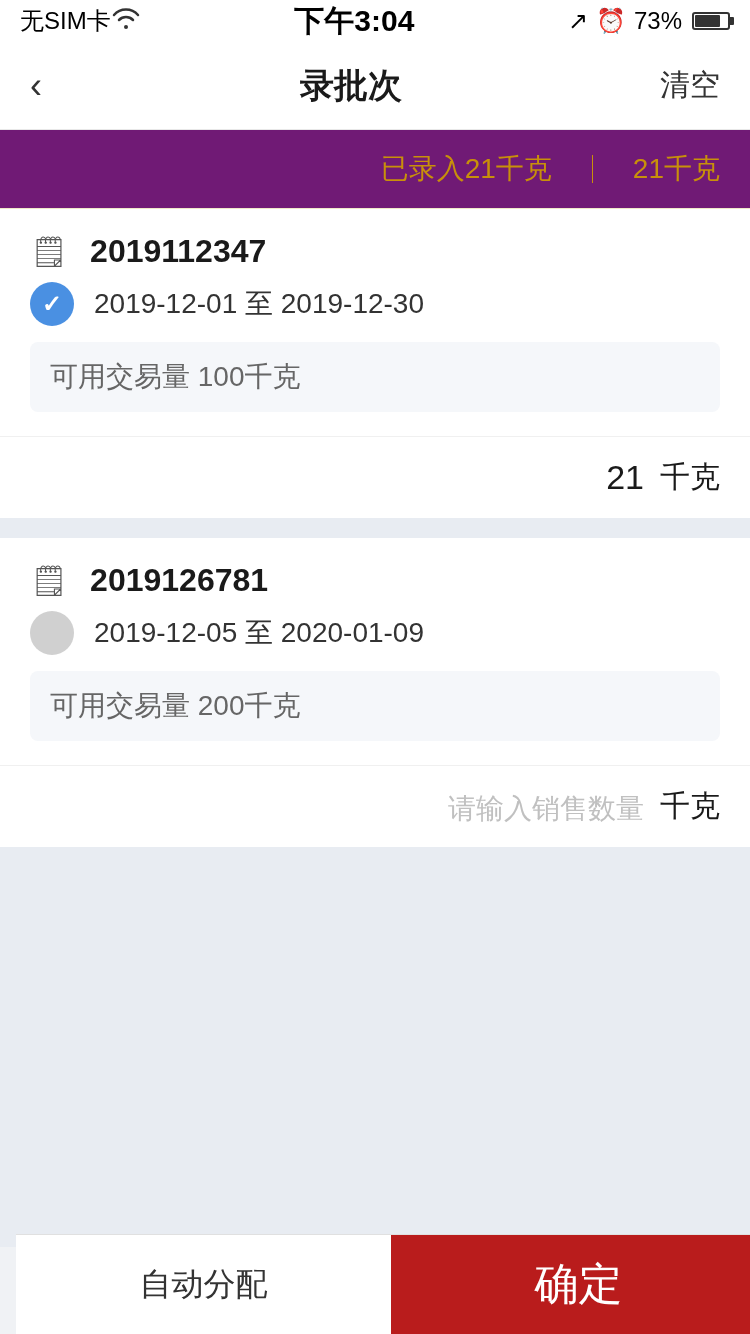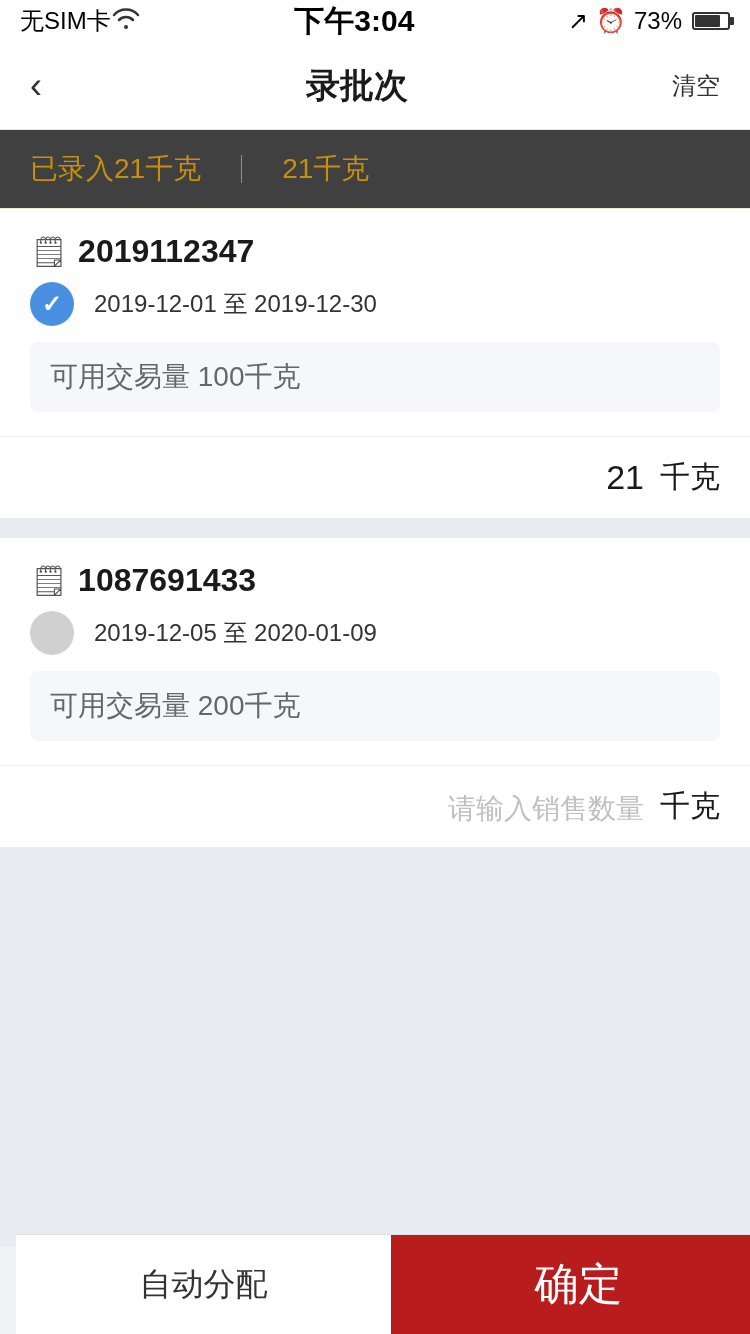--- a/index.html
+++ b/index.html
@@ -70,33 +70,34 @@
       font-size: 36px;
       color: #333;
       cursor: pointer;
     }
     .nav-title {
       font-size: 34px;
       font-weight: 600;
       color: #1a1a1a;
     }
     .nav-action {
-      font-size: 24px;
+      font-size: 30px;
       color: #333;
       cursor: pointer;
     }
 
     
     .summary-banner {
-      background: #404040;
+      background: #701a75;
       padding: 20px 30px;
       display: flex;
       align-items: center;
       gap: 16px;
       border-bottom: 1px solid #f0e8c8;
+      justify-content: flex-end;
     }
     .summary-label {
       font-size: 28px;
       color: #c8900a;
     }
     .summary-divider {
       width: 1px;
       height: 28px;
       background: #c8900a;
       margin: 0 24px;
@@ -125,20 +126,21 @@
       margin-bottom: 12px;
     }
     .batch-icon {
       font-size: 30px;
       color: #555;
     }
     .batch-id {
       font-size: 32px;
       font-weight: 600;
       color: #1a1a1a;
+      margin-left: 12px;
     }
 
     .batch-row {
       display: flex;
       align-items: center;
       gap: 20px;
       margin-bottom: 16px;
     }
 
     .radio-btn {
@@ -157,21 +159,21 @@
       background: #d0d0d0;
     }
     .radio-btn.checked::after {
       content: '✓';
       color: #fff;
       font-size: 24px;
       font-weight: 700;
     }
 
     .batch-date {
-      font-size: 24px;
+      font-size: 28px;
       color: #333;
     }
 
     .available-qty {
       background: #f5f7fa;
       border-radius: 8px;
       padding: 16px 20px;
       font-size: 28px;
       color: #666;
       margin-bottom: 0;
@@ -327,21 +329,21 @@
       <span class="qty-unit">千克</span>
     </div>
   </div>
 
   <div class="section-divider"></div>
 
   <div class="card">
     <div class="batch-item">
       <div class="batch-header">
         <span class="batch-icon">🗒</span>
-        <span class="batch-id">1087691433</span>
+        <span class="batch-id">2019126781</span>
       </div>
       <div class="batch-row">
         <div class="radio-btn unchecked"></div>
         <span class="batch-date">2019-12-05 至 2020-01-09</span>
       </div>
       <div class="available-qty">可用交易量 200千克</div>
     </div>
 
     <div class="input-row">
       <div class="input-line-wrap">

